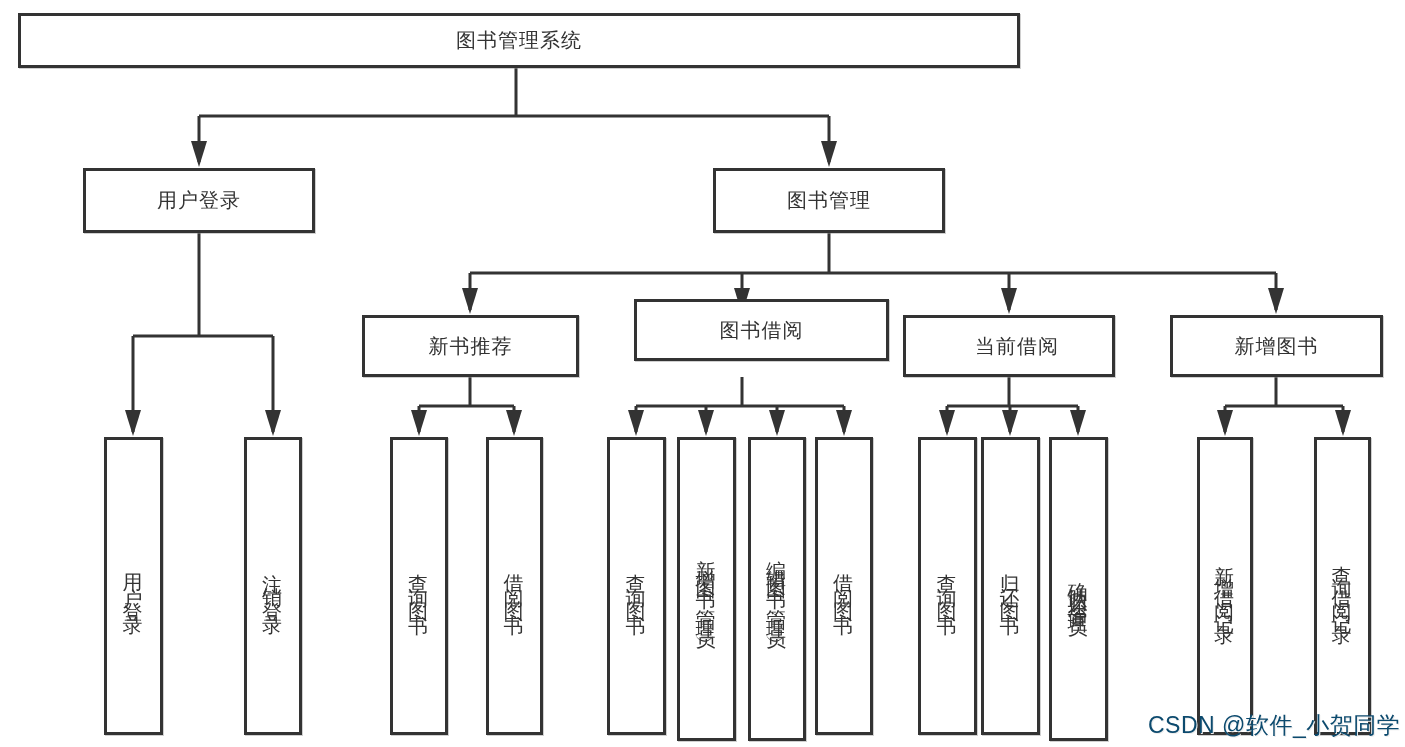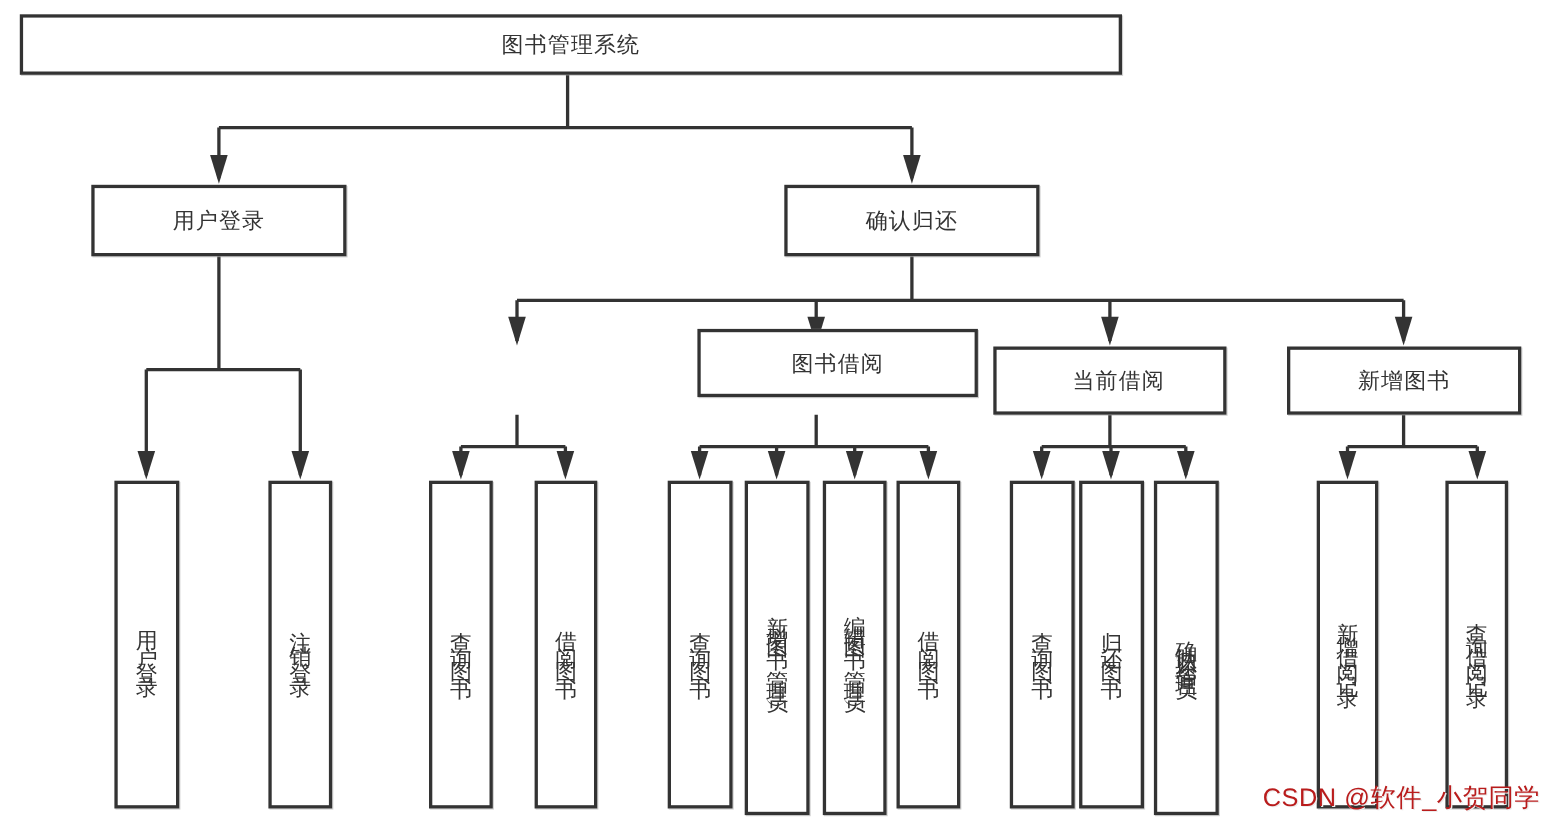--- a/index.html
+++ b/index.html
@@ -44,21 +44,21 @@
   .ls-snug  { letter-spacing: 10px; }
   .ls-tight { letter-spacing: 5px; }
   .vnode span { display: inline-block; }
   #watermark {
     position: absolute;
     left: 1148px;
     top: 710px;
     width: 250px;
     text-align: right;
     font-size: 23px;
-    color: #b91c1c;
+    color: #0c4a6e;
     letter-spacing: 0.5px;
     white-space: nowrap;
     text-shadow: 1px 1px 0 #ededed;
     z-index: 2;
   }
 </style>
 </head>
 <body>
 
 <div id="stage">
@@ -97,23 +97,26 @@
   </svg>
 
   <div class="node hnode" style="left:18px; top:13px; width:1002px; height:55px;">
     <span>图书管理系统</span>
   </div>
 
   <div class="node hnode" style="left:83px; top:168px; width:232px; height:65px;">
     <span>用户登录</span>
   </div>
   <div class="node hnode" style="left:713px; top:168px; width:232px; height:65px;">
-    <span>确认归还</span>
+    <span>图书管理</span>
   </div>
 
+  <div class="node hnode" style="left:362px; top:315px; width:217px; height:62px;">
+    <span>新书推荐</span>
+  </div>
   <div class="node hnode" style="left:634px; top:299px; width:255px; height:62px;">
     <span>图书借阅</span>
   </div>
   <div class="node hnode" style="left:903px; top:315px; width:212px; height:62px;padding-left:16px;">
     <span>当前借阅</span>
   </div>
   <div class="node hnode" style="left:1170px; top:315px; width:213px; height:62px;">
     <span>新增图书</span>
   </div>
 

